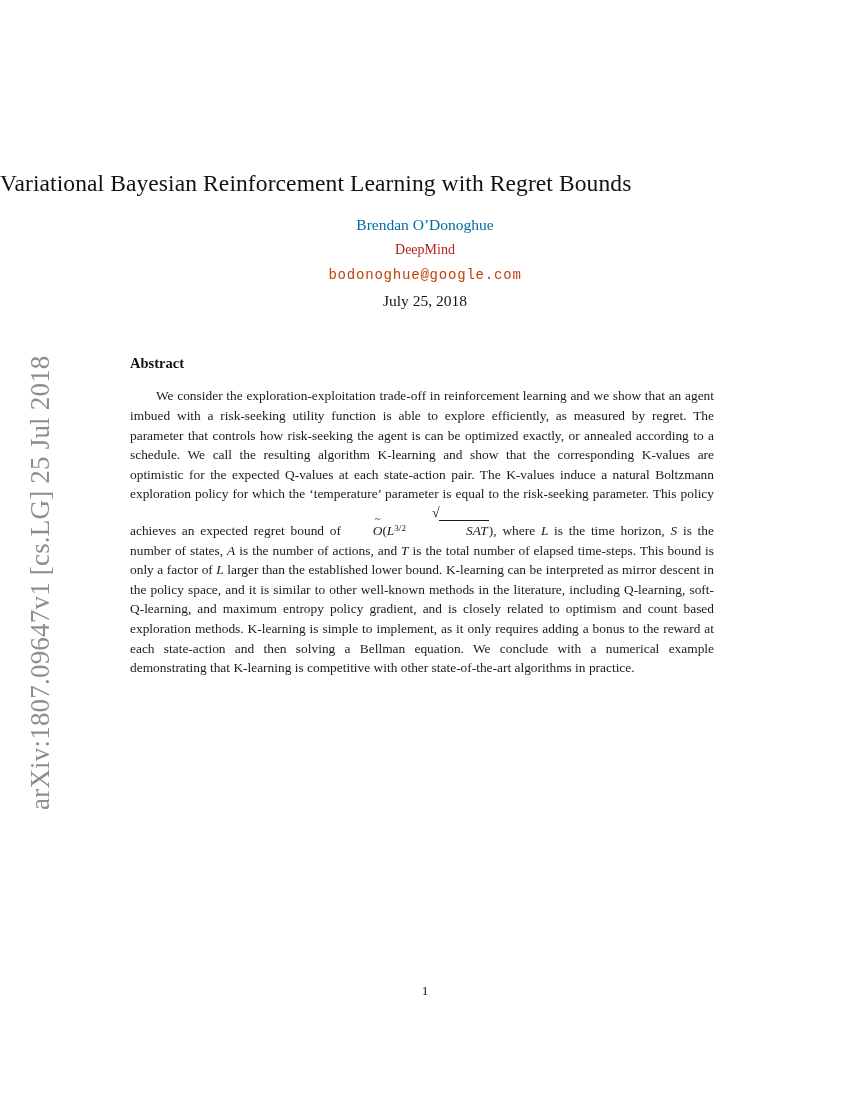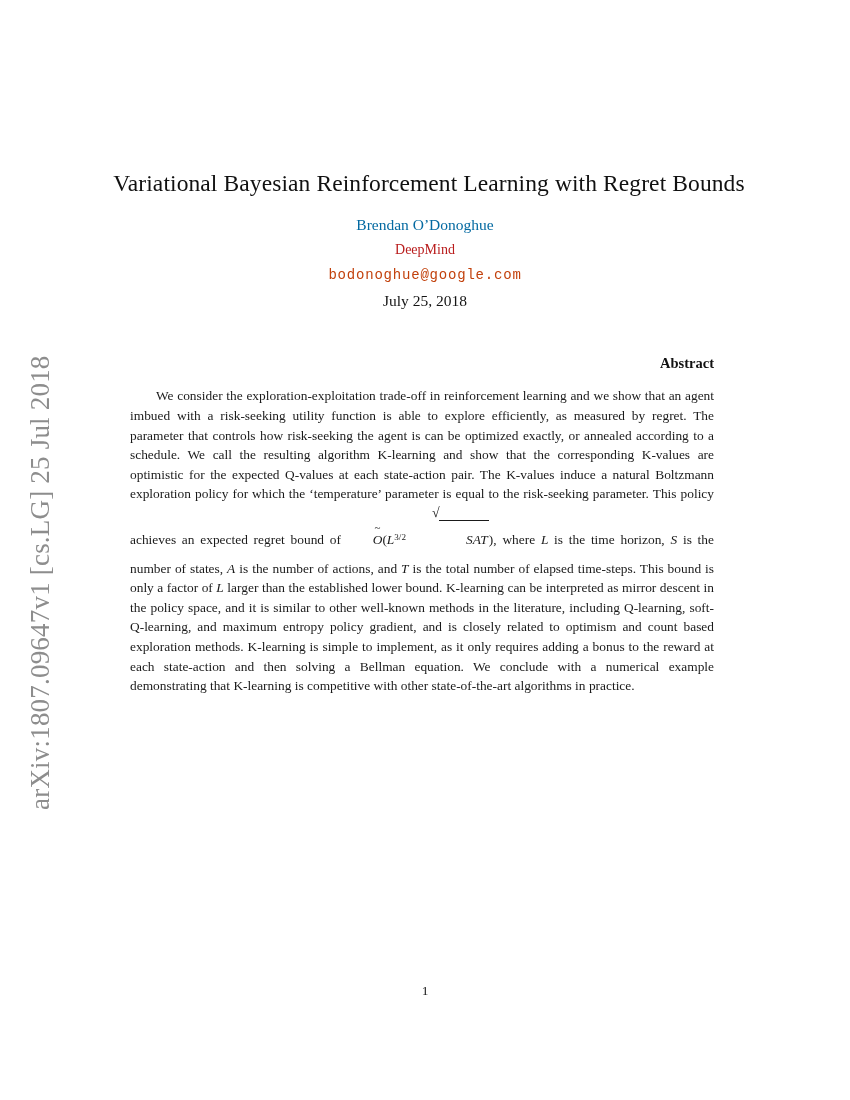--- a/index.html
+++ b/index.html
@@ -34,24 +34,24 @@
     white-space: nowrap;
     font-family: "Liberation Serif", "DejaVu Serif", serif;
     font-size: 27px;
     letter-spacing: 0.2px;
     color: #8d8d8d;
   }
 
   
   .title {
     position: absolute;
-    left: 8px;
+    left: 0;
     right: 0;
     top: 152px;
-    text-align: center;
+    text-align: left;
     font-size: 23.5px;
     line-height: 30px;
     font-weight: normal;
     letter-spacing: 0.1px;
     color: #111111;
   }
 
   
   .author-block {
     position: absolute;
@@ -85,21 +85,21 @@
   }
 
   
   .abstract-wrap {
     position: absolute;
     left: 130px;
     top: 353px;
     width: 584px;
   }
   .abstract-heading {
-    text-align: right;
+    text-align: left;
     font-size: 14.5px;
     font-weight: bold;
     line-height: 20px;
     margin-bottom: 13px;
     color: #111111;
   }
   .abstract-body {
     font-size: 13.4px;
     line-height: 19.6px;
     text-align: justify;
@@ -144,21 +144,21 @@
     content: "√";
     position: absolute;
     left: 0;
     top: -0.06em;
     font-size: 1.04em;
     font-style: normal;
   }
   .radicand {
     display: inline-block;
     border-top: 1px solid #1a1a1a;
-    padding: 9px 0.08em;
+    padding: 0 0.08em;
     font-style: italic;
     margin-top: 16px;
   }
 
   
   .page-number {
     position: absolute;
     left: 0;
     right: 0;
     top: 983px;

